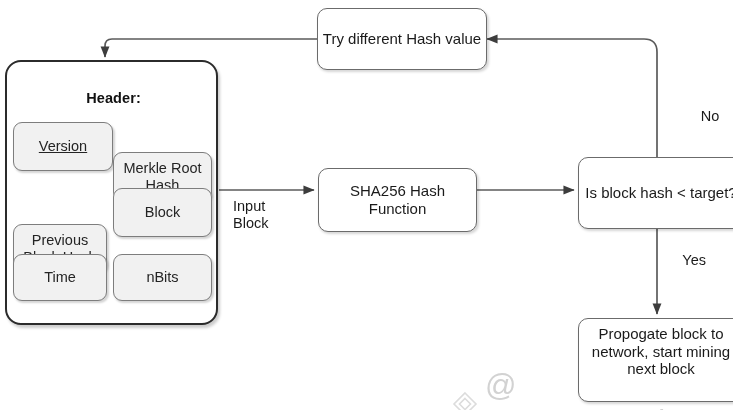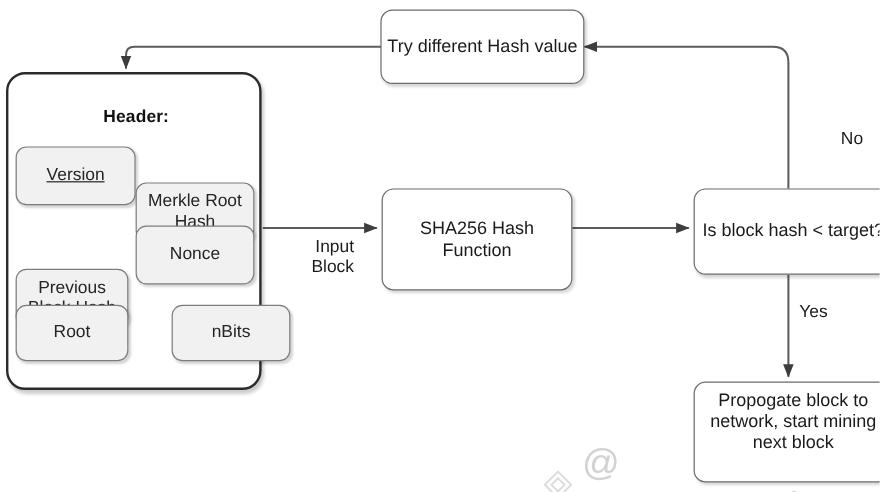--- a/index.html
+++ b/index.html
@@ -89,21 +89,21 @@
     box-shadow: 1.5px 2px 2px rgba(0,0,0,0.17);
     padding: 1px 2px;
   }
 
   
   .edge-label {
     position: absolute;
     font-size: 14.5px;
     line-height: 1.18;
     color: #1a1a1a;
-    text-align: right;
+    text-align: left;
     white-space: pre-line;
   }
 
   
   #watermark {
     position: absolute;
     left: 452px;
     top: 368px;
     display: flex;
     align-items: center;
@@ -159,54 +159,54 @@
 
     <div class="field-box" style="left:106px; top:54px; width:99px; height:49px;margin-top:36px;">
       <span>Merkle Root Hash</span>
     </div>
 
     <div class="field-box" style="left:6px; top:126px; width:94px; height:49px;margin-top:36px;">
       <span>Previous Block Hash</span>
     </div>
 
     <div class="field-box" style="left:106px; top:126px; width:99px; height:49px;">
-      <span>Nonce</span>
+      <span>Block</span>
     </div>
 
     <div class="field-box" style="left:6px; top:192px; width:94px; height:47px;">
-      <span>Root</span>
-    </div>
-
-    <div class="field-box" style="left:106px; top:192px; width:99px; height:47px;margin-left:30px;">
+      <span>Time</span>
+    </div>
+
+    <div class="field-box" style="left:106px; top:192px; width:99px; height:47px;">
       <span>nBits</span>
     </div>
   </div>
 
   <div class="node" style="left:317px; top:8px; width:170px; height:62px;">
     <span>Try different Hash value</span>
   </div>
 
-  <div class="node" style="left:318px; top:157px; width:159px; height:85px;">
+  <div class="node" style="left:318px; top:168px; width:159px; height:64px;">
     <span>SHA256 Hash Function</span>
   </div>
 
   <div class="node" style="left:578px; top:157px; width:166px; height:72px;">
     <span>Is block hash &lt; target?</span>
   </div>
 
   <div class="node" style="left:578px; top:318px; width:166px; height:84px; align-items:flex-start; padding-top:6px;">
     <span>Propogate block to network, start mining next block</span>
   </div>
 
   <div class="edge-label" style="left:233px; top:198px; width:62px;">Input Block</div>
 
 
   <div class="edge-label" style="left:666px; top:108px; width:40px; text-align:center;margin-left:24px;">No</div>
 
-  <div class="edge-label" style="left:666px; top:252px; width:40px; text-align:left;">Yes</div>
+  <div class="edge-label" style="left:666px; top:252px; width:40px; text-align:right;">Yes</div>
 
   <div id="watermark">
     <span>
       <svg width="26" height="26" viewBox="0 0 26 26" xmlns="http://www.w3.org/2000/svg">
         <g fill="none" stroke="#dcdcdc" stroke-width="1.6">
           <path d="M13,2 L24,13 L13,24 L2,13 Z"></path>
           <path d="M13,7.5 L18.5,13 L13,18.5 L7.5,13 Z"></path>
         </g>
       </svg>
     </span>

